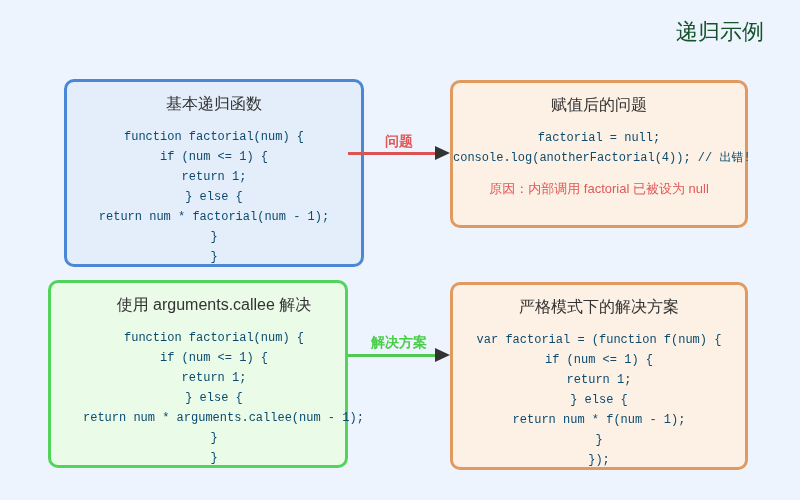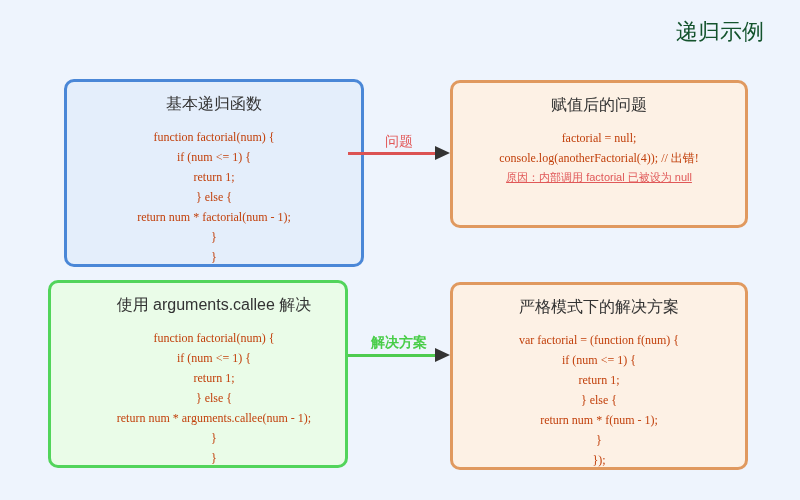--- a/index.html
+++ b/index.html
@@ -19,27 +19,28 @@
     border:3px solid;
     border-radius:10px;
     text-align:center;
   }
   .box-title {
     margin-top:12px;
     font-size:16px; line-height:20px; color:#333;
   }
   .code {
     margin-top:13px;
-    font-family:Liberation Serif, serif;
-    font-size:12px; line-height:20px; color:#c2410c;
+    font-family:Liberation Mono, monospace;
+    font-size:12px; line-height:20px; color:#0c4a6e;
     white-space:pre;
   }
   .code .code-line { height:20px; }
   .note {
-    font-size:11px; line-height:18px;text-decoration:underline;
+    margin-top:12px;
+    font-size:13px; line-height:18px;
   }
   .edge-label {
     position:absolute; left:348px; width:102px; height:20px;
     text-align:center; font-size:14px; line-height:20px;
   }
   .edge-line {
     position:absolute; left:348px; width:89px; height:3px;
   }
   .arrowhead {
     position:absolute; left:435px; width:0; height:0;
@@ -67,19 +68,19 @@
 <div class="box" style="left: 48px; top: 280px; width: 300px; height: 188px; border-color: rgb(82, 212, 91); background-color: rgb(234, 252, 232); padding-left: 32px;">
   <div class="box-title">使用 arguments.callee 解决</div>
   <div class="code"><div class="code-line">function factorial(num) {</div><div class="code-line">if (num &lt;= 1) {</div><div class="code-line">return 1;</div><div class="code-line">} else {</div><div class="code-line">return num * arguments.callee(num - 1);</div><div class="code-line">}</div><div class="code-line">}</div></div>
 </div>
 
 <div class="box" style="left: 450px; top: 282px; width: 298px; height: 188px; border-color: rgb(224, 153, 95); background-color: rgb(253, 241, 229);">
   <div class="box-title">严格模式下的解决方案</div>
   <div class="code"><div class="code-line">var factorial = (function f(num) {</div><div class="code-line">if (num &lt;= 1) {</div><div class="code-line">return 1;</div><div class="code-line">} else {</div><div class="code-line">return num * f(num - 1);</div><div class="code-line">}</div><div class="code-line">});</div></div>
 </div>
 
-<div class="edge-label" style="top: 131px; color: rgb(226, 87, 87);">问题</div>
+<div class="edge-label" style="top: 131px; color: rgb(226, 87, 87); font-weight: bold;">问题</div>
 <div class="edge-line" style="top: 152px; background-color: rgb(220, 83, 83);"></div>
 <div class="arrowhead" style="top: 146px; border-left-color: rgb(51, 51, 51);"></div>
 
 <div class="edge-label" style="top: 332px; color: rgb(72, 205, 72); font-weight: bold;">解决方案</div>
 <div class="edge-line" style="top: 354px; background-color: rgb(78, 203, 80);"></div>
 <div class="arrowhead" style="top: 348px; border-left-color: rgb(51, 51, 51);"></div>
 
 </body></html>

